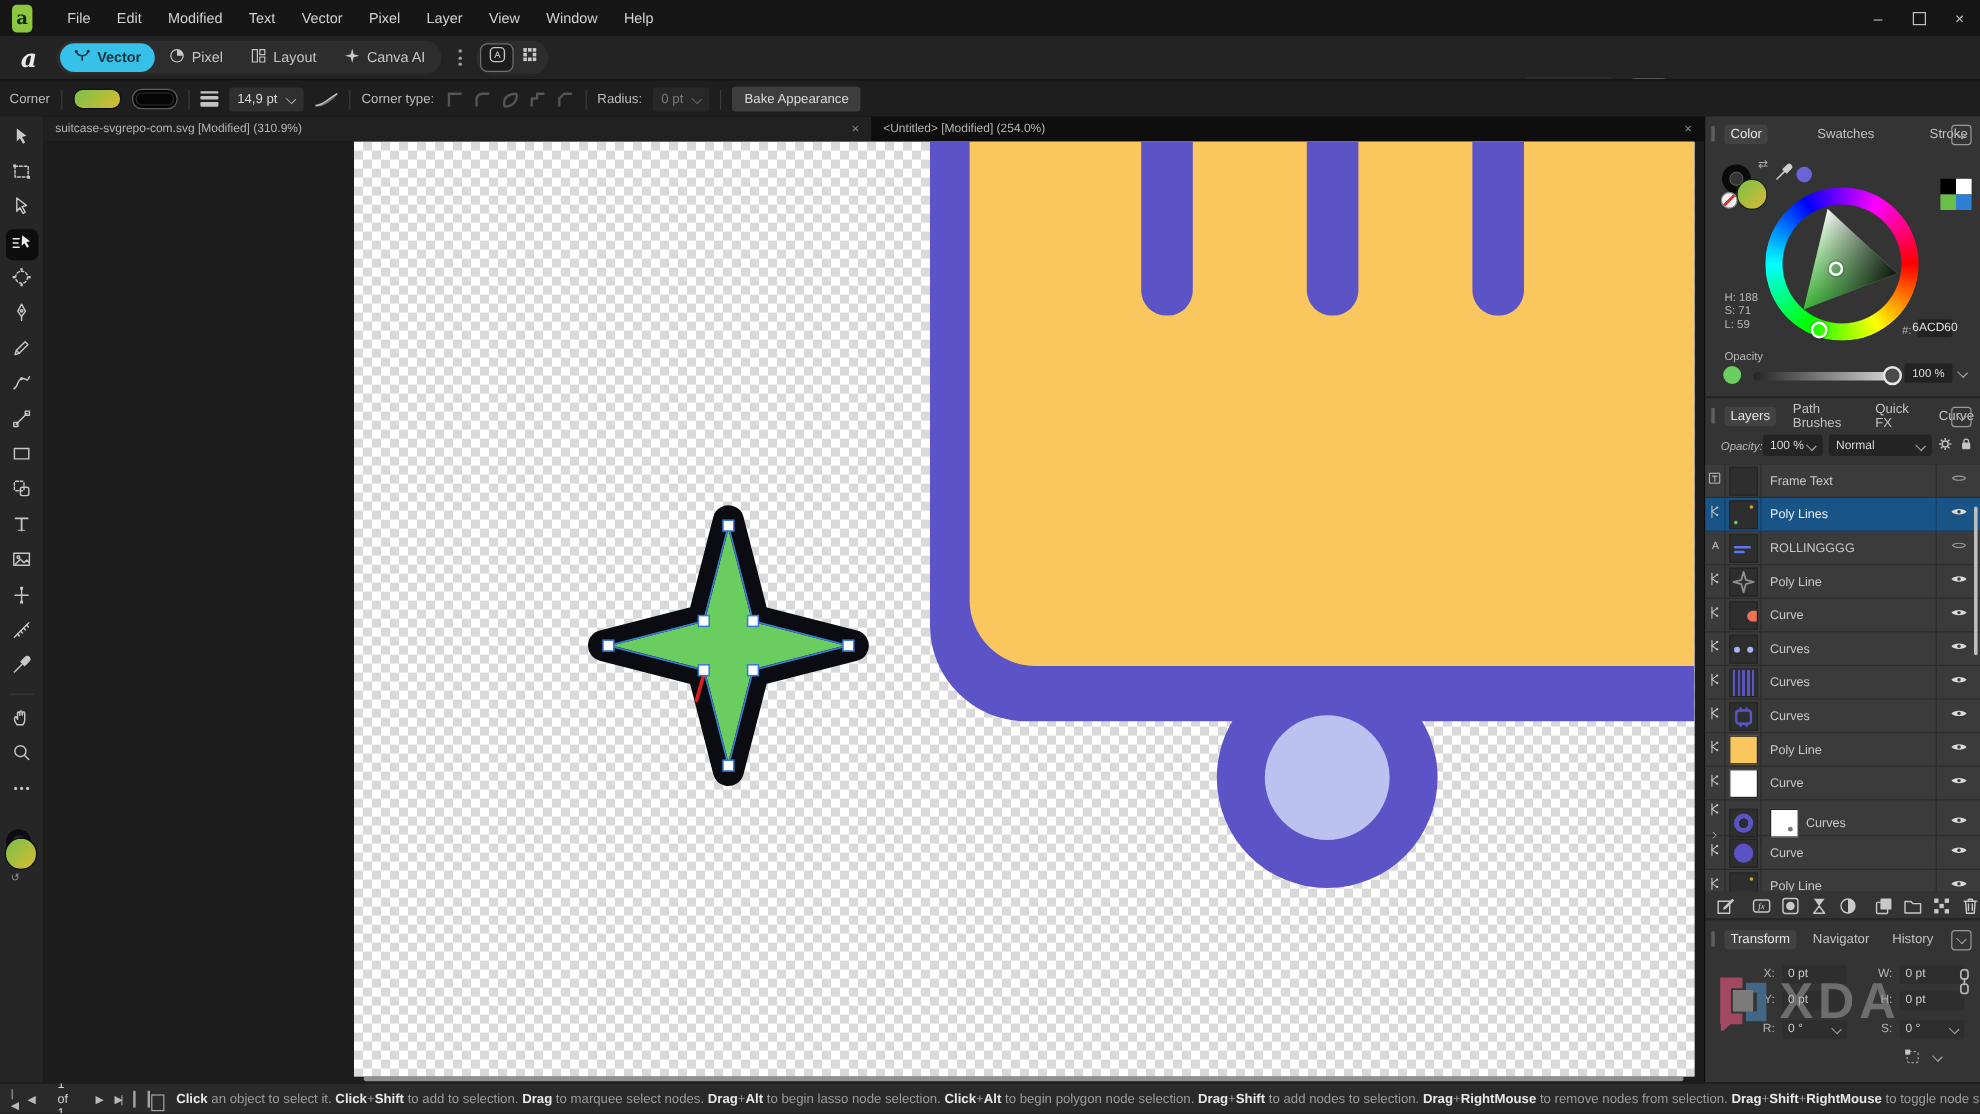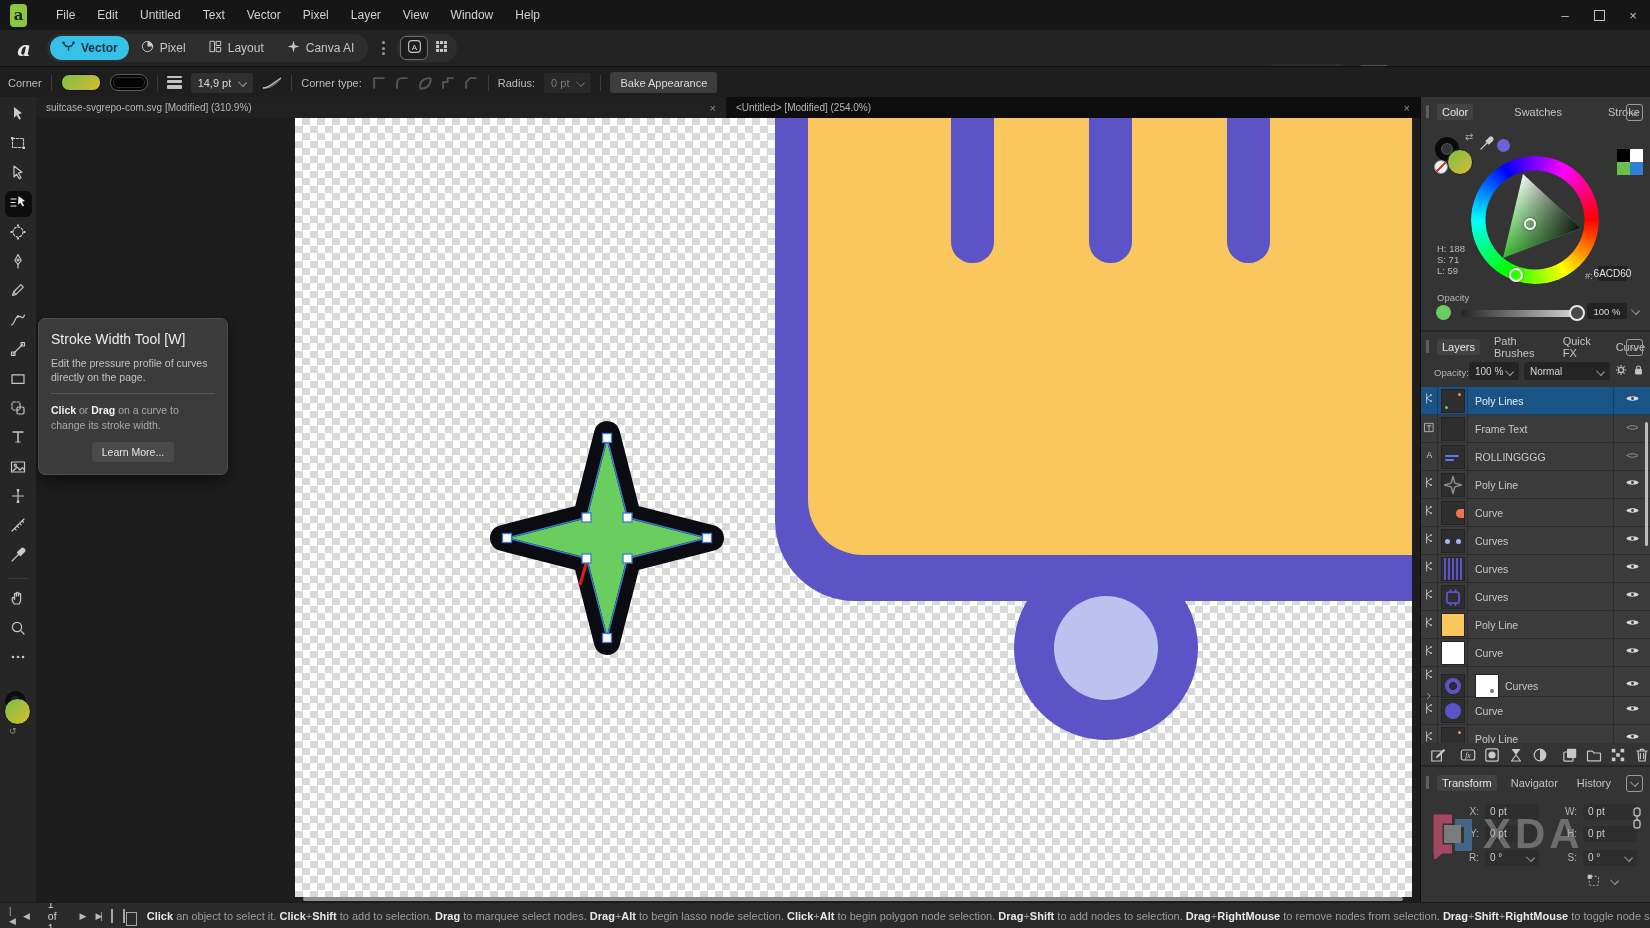--- a/index.html
+++ b/index.html
@@ -134,21 +134,21 @@
   #cp-opdot{position:absolute;left:15px;top:208px;width:15px;height:15px;border-radius:50%;}
   #cp-optrack{position:absolute;left:40px;top:213px;width:116px;height:7px;border-radius:4px;background:linear-gradient(90deg,#242424,#d6d6d6);}
   #cp-opknob{position:absolute;left:148px;top:208px;width:12px;height:12px;border-radius:50%;border:2px solid #e8e8e8;background:#4a4a4a;}
   #cp-opval{position:absolute;left:166px;top:206px;width:40px;height:16px;background:#222;border-radius:2px;
             font-size:9.5px;color:#ddd;display:flex;align-items:center;justify-content:center;}
   #cp-opchv{position:absolute;left:211px;top:210px;}
 
   
   #ly-head{top:3px;}
   #ly-ctrl{position:absolute;left:0;right:0;top:29px;height:22px;font-size:9.5px;color:#b5b5b5;}
-  #ly-oplbl{position:absolute;left:13px;top:6px;}
+  #ly-oplbl{position:absolute;left:13px;top:6px;font-style:italic;}
   .minidd{position:absolute;height:18px;background:#242424;border-radius:3px;display:flex;align-items:center;
           justify-content:space-between;padding:0 6px;font-size:10px;color:#d6d6d6;box-sizing:border-box;}
   #ly-opdd{left:48px;top:1px;width:50px;}
   #ly-blend{left:103px;top:1px;width:86px;}
   #ly-gear{position:absolute;left:193px;top:2px;}
   #ly-lock{position:absolute;left:211px;top:2px;}
   #layer-rows{position:absolute;left:0;right:0;top:55px;height:356px;overflow:hidden;background:#303030;}
   .lrow{display:grid;grid-template-columns:17px 30px 1fr 37px;align-items:center;height:28px;box-sizing:border-box;
         background:#3b3b3b;border-bottom:1px solid #2c2c2c;}
   .lrow.grp{height:30px;}
@@ -196,21 +196,21 @@
 </head>
 <body>
 
 <div id="app">
 
   <div id="menubar">
     <div id="brand">a</div>
     <div id="menu-items">
         <span class="menu-item">File</span>
         <span class="menu-item">Edit</span>
-        <span class="menu-item">Untitled</span>
+        <span class="menu-item">Modified</span>
         <span class="menu-item">Text</span>
         <span class="menu-item">Vector</span>
         <span class="menu-item">Pixel</span>
         <span class="menu-item">Layer</span>
         <span class="menu-item">View</span>
         <span class="menu-item">Window</span>
         <span class="menu-item">Help</span>
       </div>
     <div id="win-controls">
         <span class="winbtn">–</span>
@@ -610,27 +610,20 @@
             <rect x="16" y="16" width="9" height="9"></rect>
             <rect x="-4.5" y="95.5" width="9" height="9"></rect>
             <rect x="-25" y="16" width="9" height="9"></rect>
             <rect x="-104.5" y="-4.5" width="9" height="9"></rect>
             <rect x="-25" y="-25" width="9" height="9"></rect>
           </g>
       </svg>
     </div>
     <div id="hscroll"></div>
 
-    <div id="tooltip">
-      <h3>Stroke Width Tool [W]</h3>
-      <div class="body">Edit the pressure profile of curves directly on the page.</div>
-      <hr>
-      <div class="hint" id="tt-hint"><b>Click</b><span> or </span><b>Drag</b><span> on a curve to change its stroke width.</span></div>
-      <span id="tt-btn">Learn More...</span>
-    </div>
   </div>
 
   <div id="rightpanel">
 
     <div class="rp-sect" id="rp-color">
       <div class="rp-head" id="cp-head" style="top:3px;gap:36px;">
           <span class="rp-tab active">Color</span>
           <span class="rp-tab">Swatches</span>
           <span class="rp-tab">Stroke</span>
           <span class="rp-tab">Appearance</span>
@@ -712,20 +705,39 @@
             </svg>
         </span>
         <span id="ly-lock">
           <svg width="13" height="14" viewBox="0 0 18 18" fill="none" stroke="#c6c6c6" stroke-width="1.4">
               <rect x="5" y="8" width="8" height="6.5" rx="1" fill="#c6c6c6"></rect>
               <path d="M6.3 8V6a2.7 2.7 0 0 1 5.4 0v2"></path>
             </svg>
         </span>
       </div>
       <div id="layer-rows">
+          <div class="lrow">
+            <div class="c1">
+              <span><svg width="12" height="13" viewBox="0 0 18 18" fill="none" stroke="#c6c6c6" stroke-width="1.2" stroke-linecap="round" stroke-linejoin="round">
+                  <rect x="2.8" y="2.8" width="12.4" height="12.4"></rect>
+                  <path d="M6 6.5h6M9 6.5V13"></path>
+                </svg></span>
+            </div>
+            <div class="c2">
+              <div class="th"></div>
+            </div>
+            <div class="nm">
+              <span>Frame Text</span>
+            </div>
+            <div class="ce">
+              <span><svg width="17" height="13" viewBox="0 0 18 18" fill="none" stroke="#c6c6c6" stroke-width="1.2" stroke-linecap="round" stroke-linejoin="round">
+                  <path d="M1.5 9c2.6-3.2 12.4-3.2 15 0-2.6 3.2-12.4 3.2-15 0z" stroke="#9a9a9a"></path>
+                </svg></span>
+            </div>
+          </div>
           <div class="lrow sel">
             <div class="c1">
               <span><svg width="13" height="15" viewBox="0 0 18 18" fill="none" stroke="#c6c6c6" stroke-width="1.2" stroke-linecap="round" stroke-linejoin="round">
                   <path d="M5 2.5v13"></path>
                   <path d="M5 8.5l5.5-4M5 8.5l5.5 4"></path>
                   <rect x="10" y="3" width="2.2" height="2.2" fill="#c9c9c9" stroke="none"></rect>
                   <rect x="10" y="11.5" width="2.2" height="2.2" fill="#c9c9c9" stroke="none"></rect>
                 </svg></span>
             </div>
             <div class="c2">
@@ -734,39 +746,20 @@
                 <i class="dot" style="left:3px;bottom:3px;background:#6acd60"></i>
               </div>
             </div>
             <div class="nm">
               <span>Poly Lines</span>
             </div>
             <div class="ce">
               <span><svg width="17" height="15" viewBox="0 0 18 18" fill="none" stroke="#c6c6c6" stroke-width="1.2" stroke-linecap="round" stroke-linejoin="round">
                   <path d="M1.5 9c2.6-3.6 12.4-3.6 15 0-2.6 3.6-12.4 3.6-15 0z" fill="#dadada" stroke="none"></path>
                   <circle cx="9" cy="9" r="1.7" fill="#3b3b3b" stroke="none"></circle>
-                </svg></span>
-            </div>
-          </div>
-          <div class="lrow">
-            <div class="c1">
-              <span><svg width="12" height="13" viewBox="0 0 18 18" fill="none" stroke="#c6c6c6" stroke-width="1.2" stroke-linecap="round" stroke-linejoin="round">
-                  <rect x="2.8" y="2.8" width="12.4" height="12.4"></rect>
-                  <path d="M6 6.5h6M9 6.5V13"></path>
-                </svg></span>
-            </div>
-            <div class="c2">
-              <div class="th"></div>
-            </div>
-            <div class="nm">
-              <span>Frame Text</span>
-            </div>
-            <div class="ce">
-              <span><svg width="17" height="13" viewBox="0 0 18 18" fill="none" stroke="#c6c6c6" stroke-width="1.2" stroke-linecap="round" stroke-linejoin="round">
-                  <path d="M1.5 9c2.6-3.2 12.4-3.2 15 0-2.6 3.2-12.4 3.2-15 0z" stroke="#9a9a9a"></path>
                 </svg></span>
             </div>
           </div>
           <div class="lrow">
             <div class="c1">
               <span><svg width="13" height="14" viewBox="0 0 18 18" fill="none" stroke="#c6c6c6" stroke-width="1.2" stroke-linecap="round" stroke-linejoin="round">
                   <text x="9" y="13.5" font-size="12" text-anchor="middle" fill="#c9c9c9" stroke="none" font-family="Liberation Sans">A</text>
                 </svg></span>
             </div>
             <div class="c2">

